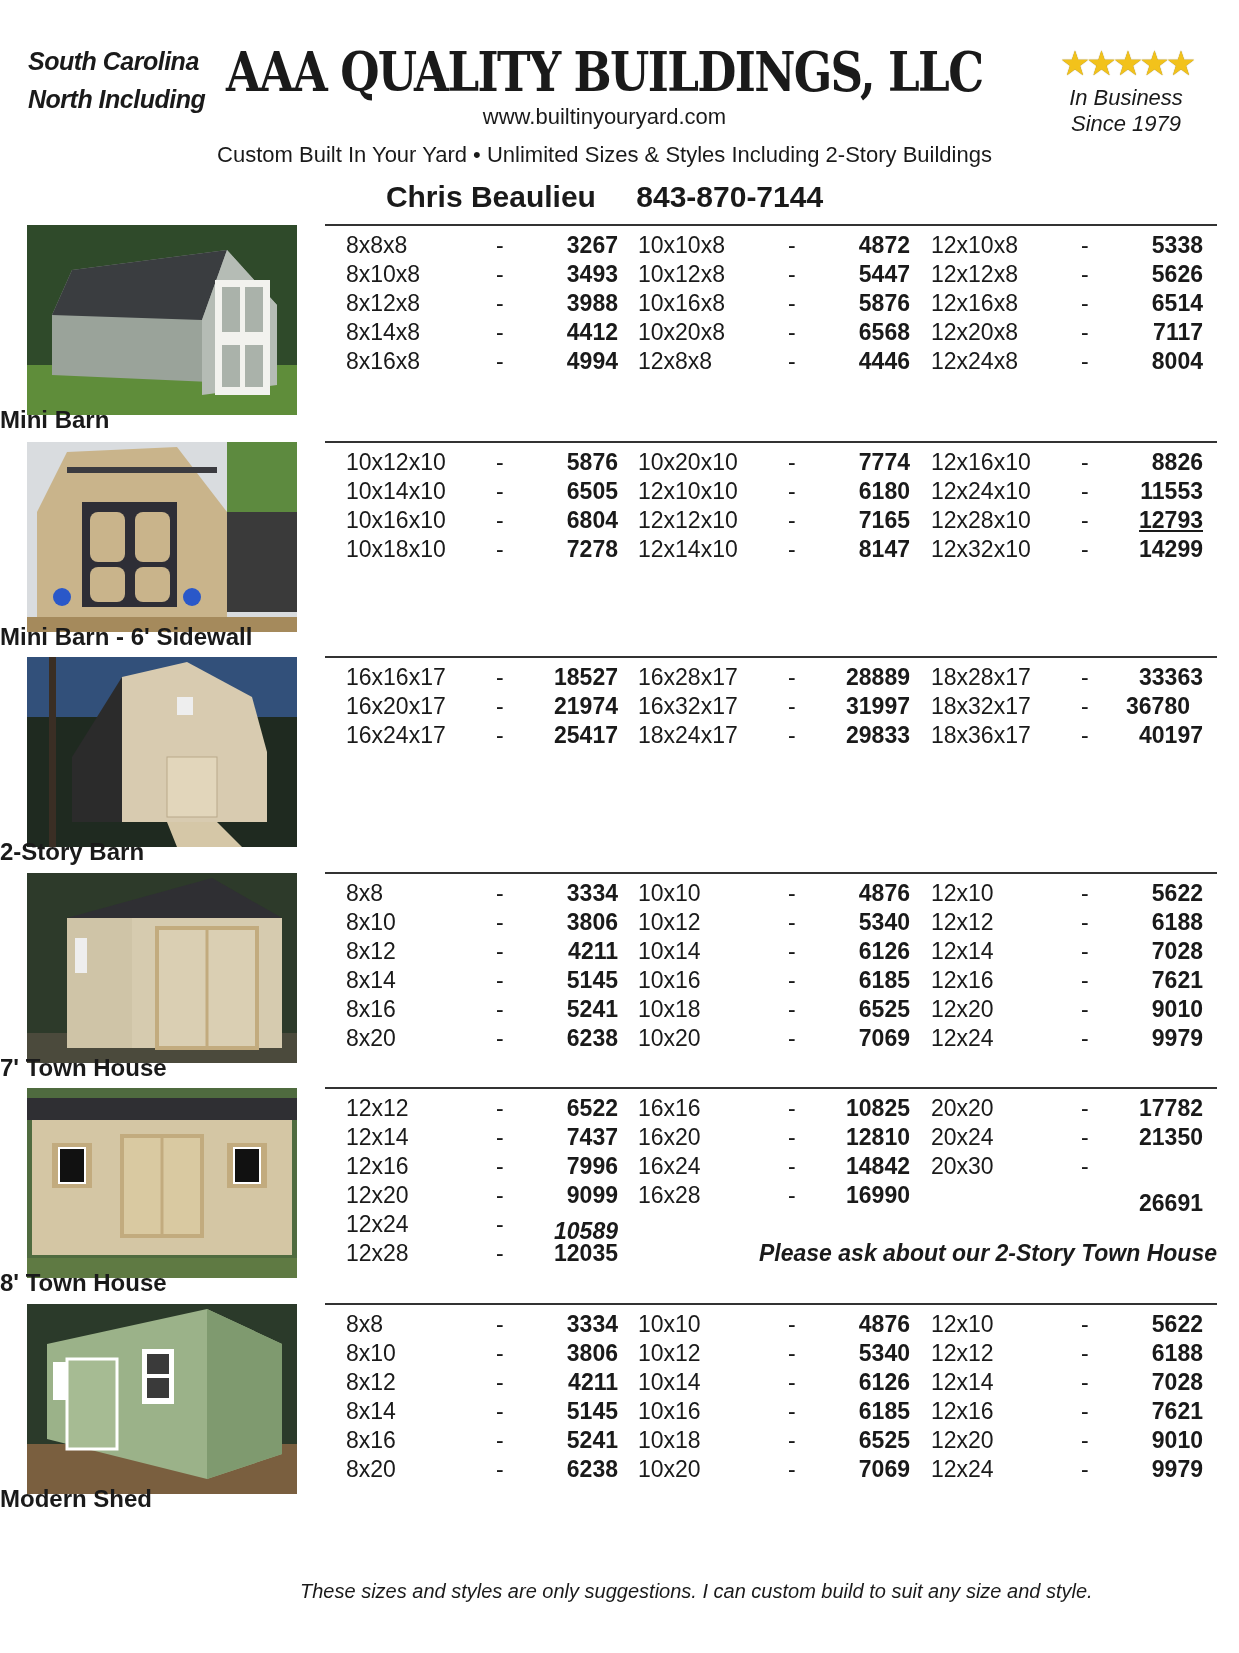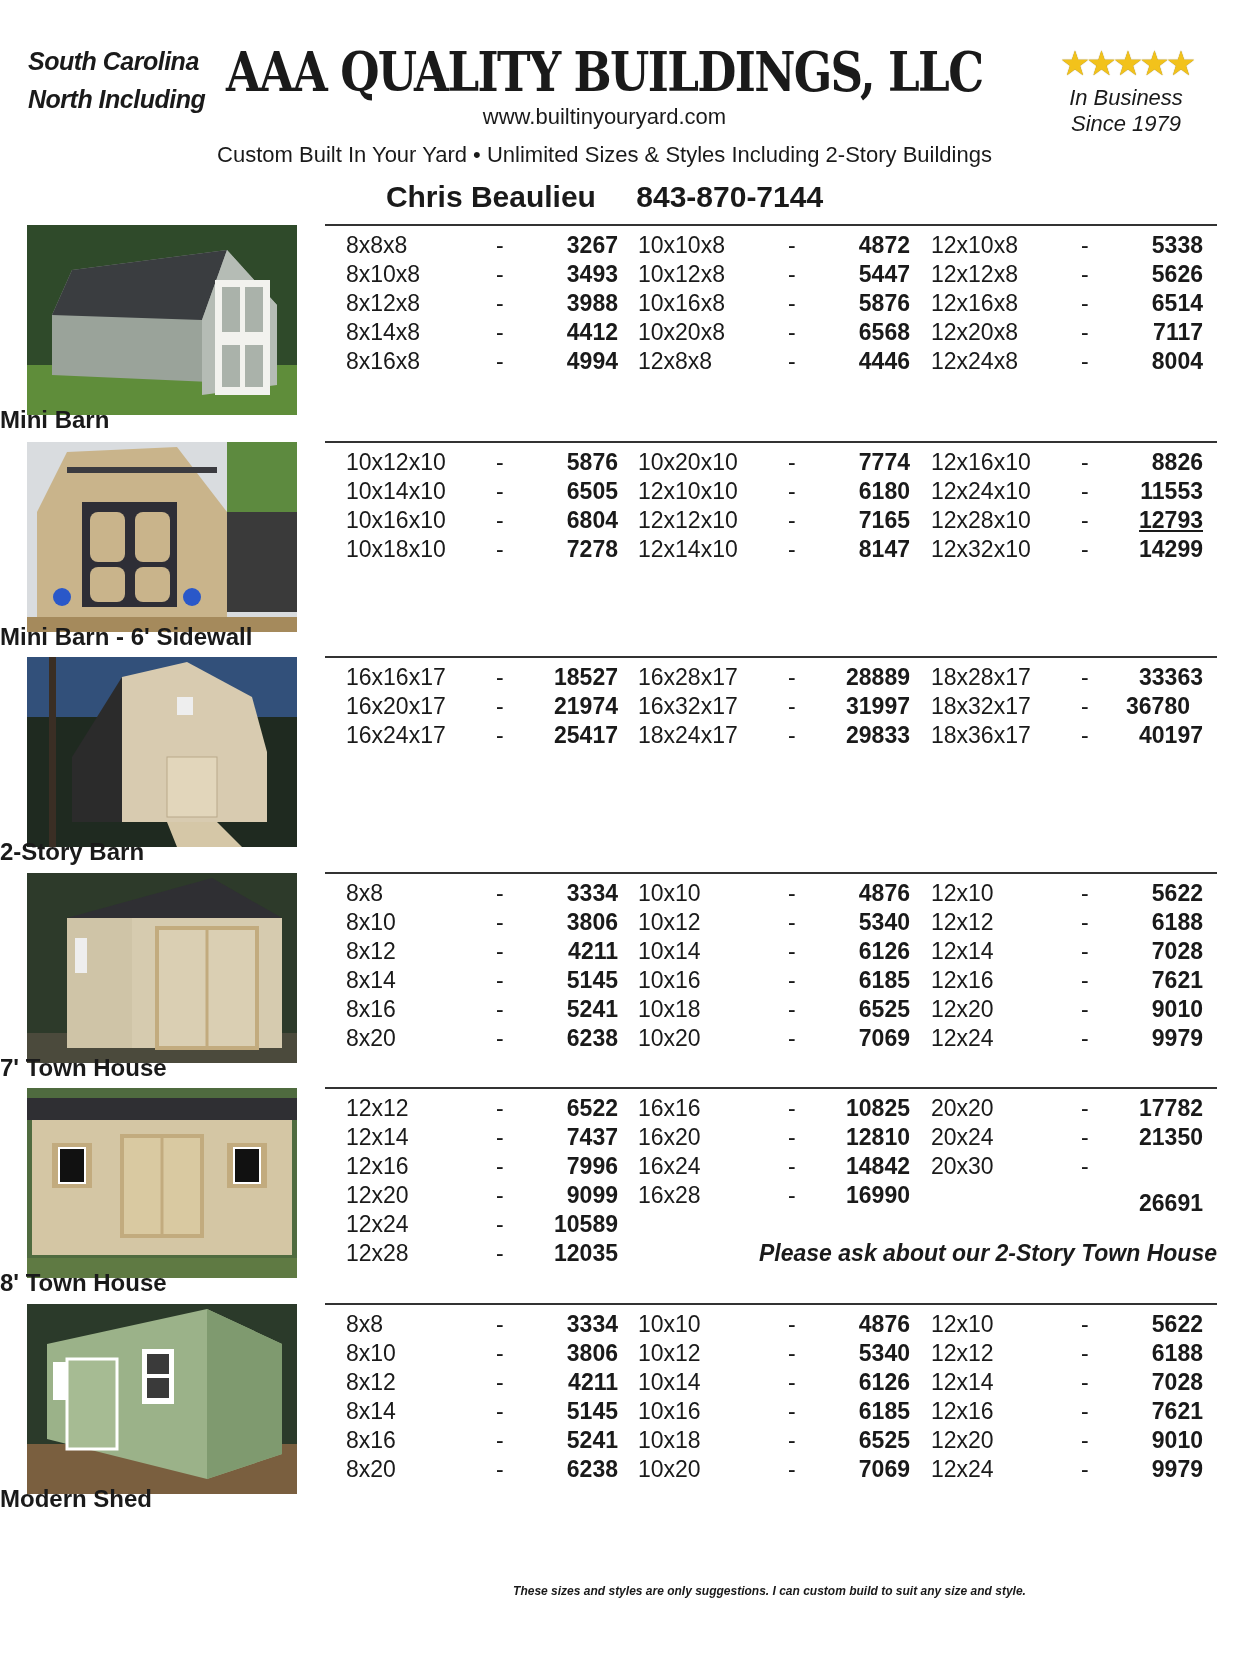--- a/index.html
+++ b/index.html
@@ -18,21 +18,21 @@
   .photo{position:absolute;left:27px;width:270px;height:190px;overflow:hidden;}
   .photo svg{display:block;}
   .caption{position:absolute;left:0;width:324px;font-weight:bold;font-size:24px;}
   .rule{position:absolute;left:325px;width:892px;height:2px;background:#333;}
   .grid{position:absolute;left:346px;width:872px;font-size:23px;}
   .cell{position:absolute;top:0;white-space:nowrap;}
   .size{}
   .dash{}
   .price{font-weight:bold;text-align:right;width:90px;}
   .note{position:absolute;right:22px;font-style:italic;font-weight:bold;font-size:23px;}
-  .footer{position:absolute;left:300px;width:939px;top:1580px;text-align:center;font-style:italic;font-weight:bold;font-size:12px;line-height:22px;}
+  .footer{position:absolute;left:300px;width:939px;top:1580px;text-align:left;font-style:italic;font-weight:normal;font-size:20px;line-height:22px;}
 </style>
 </head>
 <body>
 
 <div>
   <div class="states">
     <div>South Carolina</div>
     <div>North Including</div>
   </div>
   <div class="brand">
@@ -318,21 +318,21 @@
         <span class="cell dash" style="left: 150px; top: 29px;">-</span>
         <span class="cell price" style="left: 182px; top: 29px;">7437</span>
         <span class="cell size" style="left: 0px; top: 58px;">12x16</span>
         <span class="cell dash" style="left: 150px; top: 58px;">-</span>
         <span class="cell price" style="left: 182px; top: 58px;">7996</span>
         <span class="cell size" style="left: 0px; top: 87px;">12x20</span>
         <span class="cell dash" style="left: 150px; top: 87px;">-</span>
         <span class="cell price" style="left: 182px; top: 87px;">9099</span>
         <span class="cell size" style="left: 0px; top: 116px;">12x24</span>
         <span class="cell dash" style="left: 150px; top: 116px;">-</span>
-        <span class="cell price" style="left: 182px; top: 116px;">10589</span>
+        <span class="cell price" style="left: 182px; top: 123px; font-style: italic;">10589</span>
         <span class="cell size" style="left: 0px; top: 145px;">12x28</span>
         <span class="cell dash" style="left: 150px; top: 145px;">-</span>
         <span class="cell price" style="left: 182px; top: 145px;">12035</span>
         <span class="cell size" style="left: 292px; top: 0px;">16x16</span>
         <span class="cell dash" style="left: 442px; top: 0px;">-</span>
         <span class="cell price" style="left: 474px; top: 0px;">10825</span>
         <span class="cell size" style="left: 292px; top: 29px;">16x20</span>
         <span class="cell dash" style="left: 442px; top: 29px;">-</span>
         <span class="cell price" style="left: 474px; top: 29px;">12810</span>
         <span class="cell size" style="left: 292px; top: 58px;">16x24</span>

